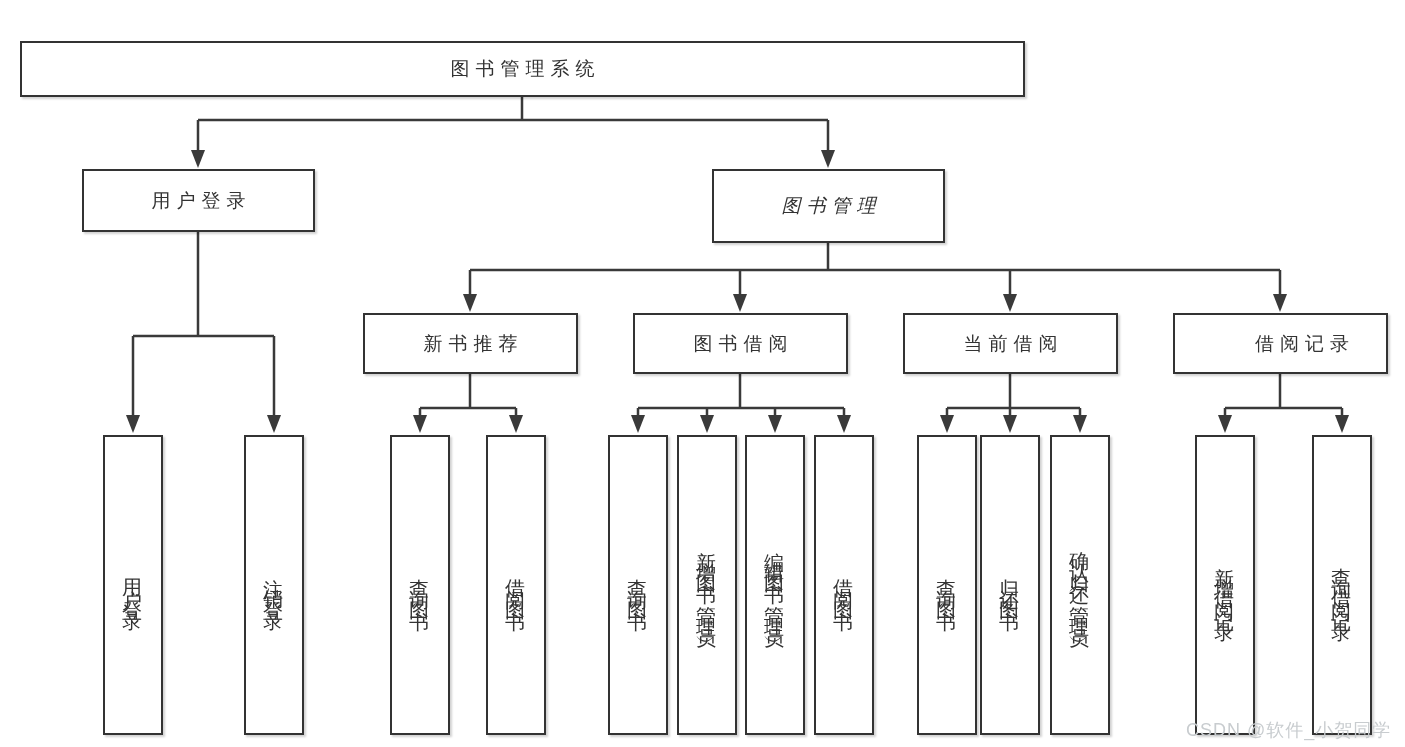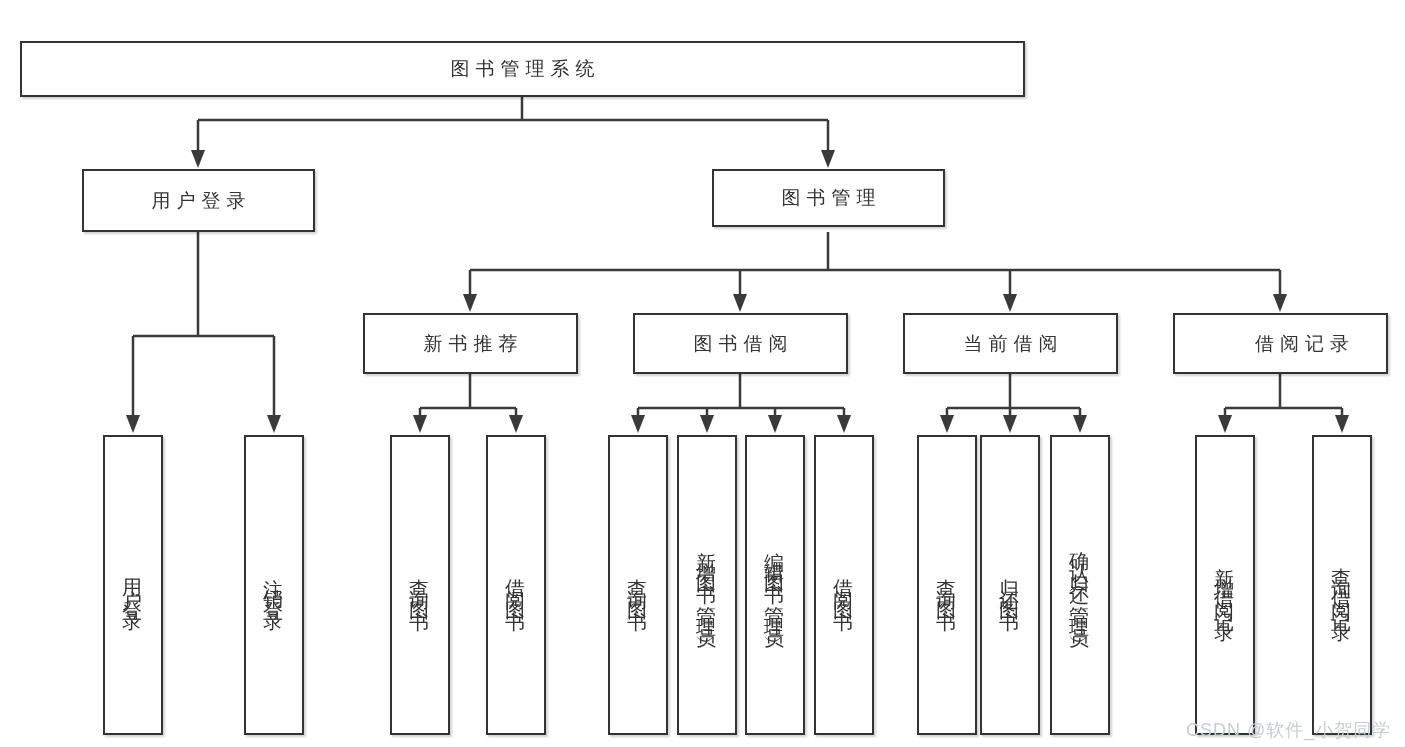--- a/index.html
+++ b/index.html
@@ -89,21 +89,21 @@
       <polygon points="1003,415 1017,415 1010,433"></polygon>
       <polygon points="1073,415 1087,415 1080,433"></polygon>
       <polygon points="1218,415 1232,415 1225,433"></polygon>
       <polygon points="1335,415 1349,415 1342,433"></polygon>
     </g>
   </svg>
 
   <div class="node" style="left:20px; top:13px; width:1005px; height:56px;margin-top:28px;">图书管理系统</div>
 
   <div class="node" style="left:82px; top:169px; width:233px; height:63px;">用户登录</div>
-  <div class="node" style="left:712px; top:169px; width:233px; height:58px;">图书管理</div>
+  <div class="node" style="left:712px; top:169px; width:233px; height:74px;font-style:italic;">图书管理</div>
 
   <div class="node" style="left:363px; top:313px; width:215px; height:61px;">新书推荐</div>
   <div class="node" style="left:633px; top:313px; width:215px; height:61px;">图书借阅</div>
   <div class="node" style="left:903px; top:313px; width:215px; height:61px;">当前借阅</div>
   <div class="node" style="left:1173px; top:313px; width:215px; height:61px;padding-left:43px;">借阅记录</div>
 
   <div class="node vert" style="left:103px; top:435px; width:60px; height:300px;">用户登录</div>
   <div class="node vert" style="left:244px; top:435px; width:60px; height:300px;">注销登录</div>
 
   <div class="node vert" style="left:390px; top:435px; width:60px; height:300px;">查询图书</div>

